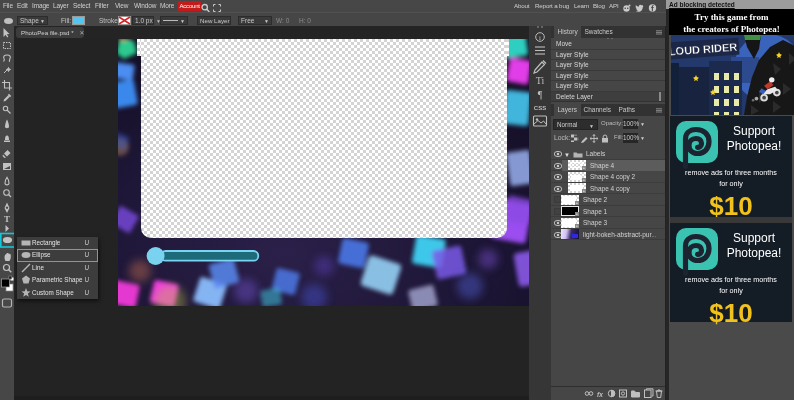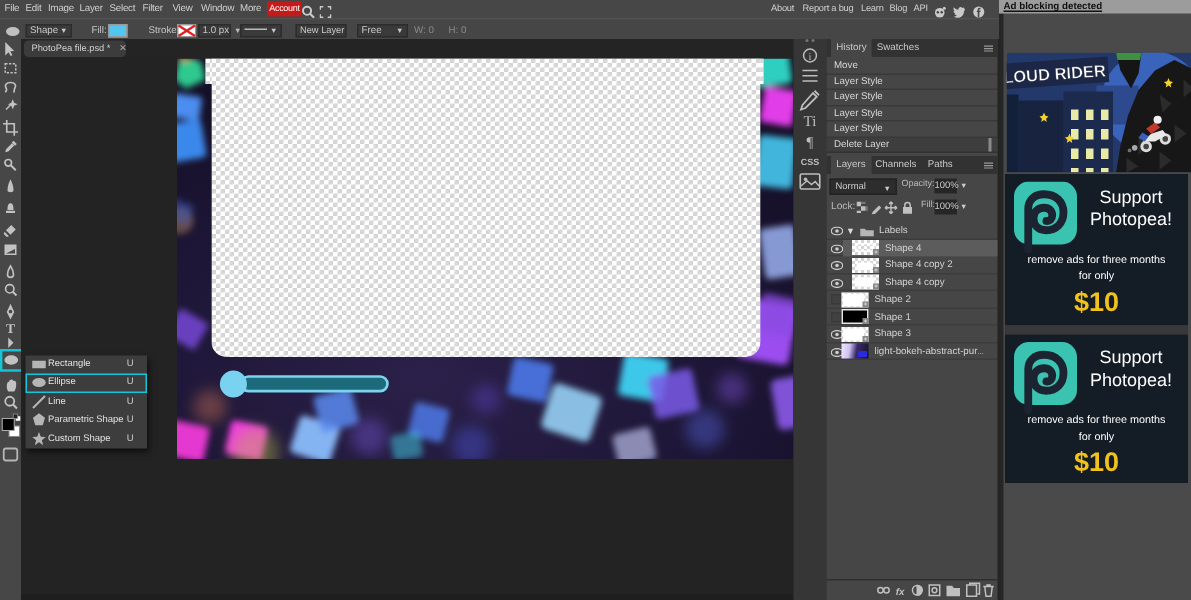--- a/index.html
+++ b/index.html
@@ -38,21 +38,21 @@
 .lrow{position:absolute;left:0;width:114px;height:11.8px;color:#d2d2d2;font-size:6.5px;line-height:11.8px;border-bottom:1px solid rgba(0,0,0,0.13)}
 
 #adcol{left:666px;top:0;width:128px;height:400px;background:#4a4a4a}
 #adtop{position:absolute;left:0;top:0;width:128px;height:9px;background:#9c9c9c;color:#111;font-size:6.5px;line-height:9px}
 #adtop span{text-decoration:underline;font-weight:bold;margin-left:3px}
 #adblack{position:absolute;left:3px;top:9px;width:125px;height:26px;background:#000;color:#fff;font-family:"Liberation Serif",serif;font-weight:bold;font-size:9px;text-align:center;line-height:12px;padding-top:2px}
 .sad{position:absolute;left:4px;width:122px;background:#141c26;color:#fff}
 .sad .t1{position:absolute;left:48px;top:8px;width:72px;text-align:center;font-size:12px;line-height:14.5px}
 .sad .rm{position:absolute;left:0;top:52px;width:122px;text-align:center;font-size:7.2px}
 .sad .fo{position:absolute;left:0;top:63px;width:122px;text-align:center;font-size:7.2px}
-.sad .d10{position:absolute;left:0;top:75px;width:122px;text-align:center;font-size:18px;font-weight:bold;color:#f2c21c}
+.sad .d10{position:absolute;left:0;top:75px;width:122px;text-align:center;font-size:26px;font-weight:bold;color:#f2c21c}
 </style></head>
 <body>
 <div id="root">
 
   <div class="ab" id="menubar">
     <span class="mi" style="left:3px">File</span>
     <span class="mi" style="left:17px">Edit</span>
     <span class="mi" style="left:32px">Image</span>
     <span class="mi" style="left:53px">Layer</span>
     <span class="mi" style="left:73px">Select</span>
@@ -428,20 +428,21 @@
         <rect x="96.5" y="2" width="6.5" height="7.5"></rect>
           <path d="M98.5,2 V0.8 H105 V8 H103.5"></path>
         <path d="M108.5,3 L109.3,9.5 H112.7 L113.5,3 Z M107.5,3 H114.5 M110,3 V2 H112 V3" fill="none"></path>
       </g>
     </svg>
   </div>
 
   <div class="ab" id="adcol">
     <div style="position:absolute;left:0;top:9px;width:3px;height:391px;background:#262626"></div>
       <div id="adtop"><span>Ad blocking detected</span></div>
+    <div id="adblack">Try this game from<br>the creators of Photopea!</div>
     <div id="gamead" style="position:absolute;left:5px;top:35px;width:123px;height:80px;overflow:hidden"><svg width="126" height="80" viewBox="0 0 126 80">
       <rect width="126" height="80" fill="#24396b"></rect>
       <circle cx="97" cy="33" r="34" fill="#3a63bb"></circle>
           <rect x="60" y="22" width="28" height="26" fill="#2e4a8e"></rect>
       <path d="M126,12 L112,5 L99,12 L88,25 L81,42 L76,62 L73,80 L126,80 Z" fill="#171717"></path>
       <path d="M73,0 L90,0 L88,14 L83,24 L76,12 Z" fill="#151515"></path>
       <path d="M73,0 L90,0 L89,5 L74,5 Z" fill="#3f8f45"></path>
       <g fill="#2b2b2b">
             <path d="M102,28 L110,34 L104,40 Z"></path>
             <path d="M112,48 L120,54 L112,60 Z"></path>

